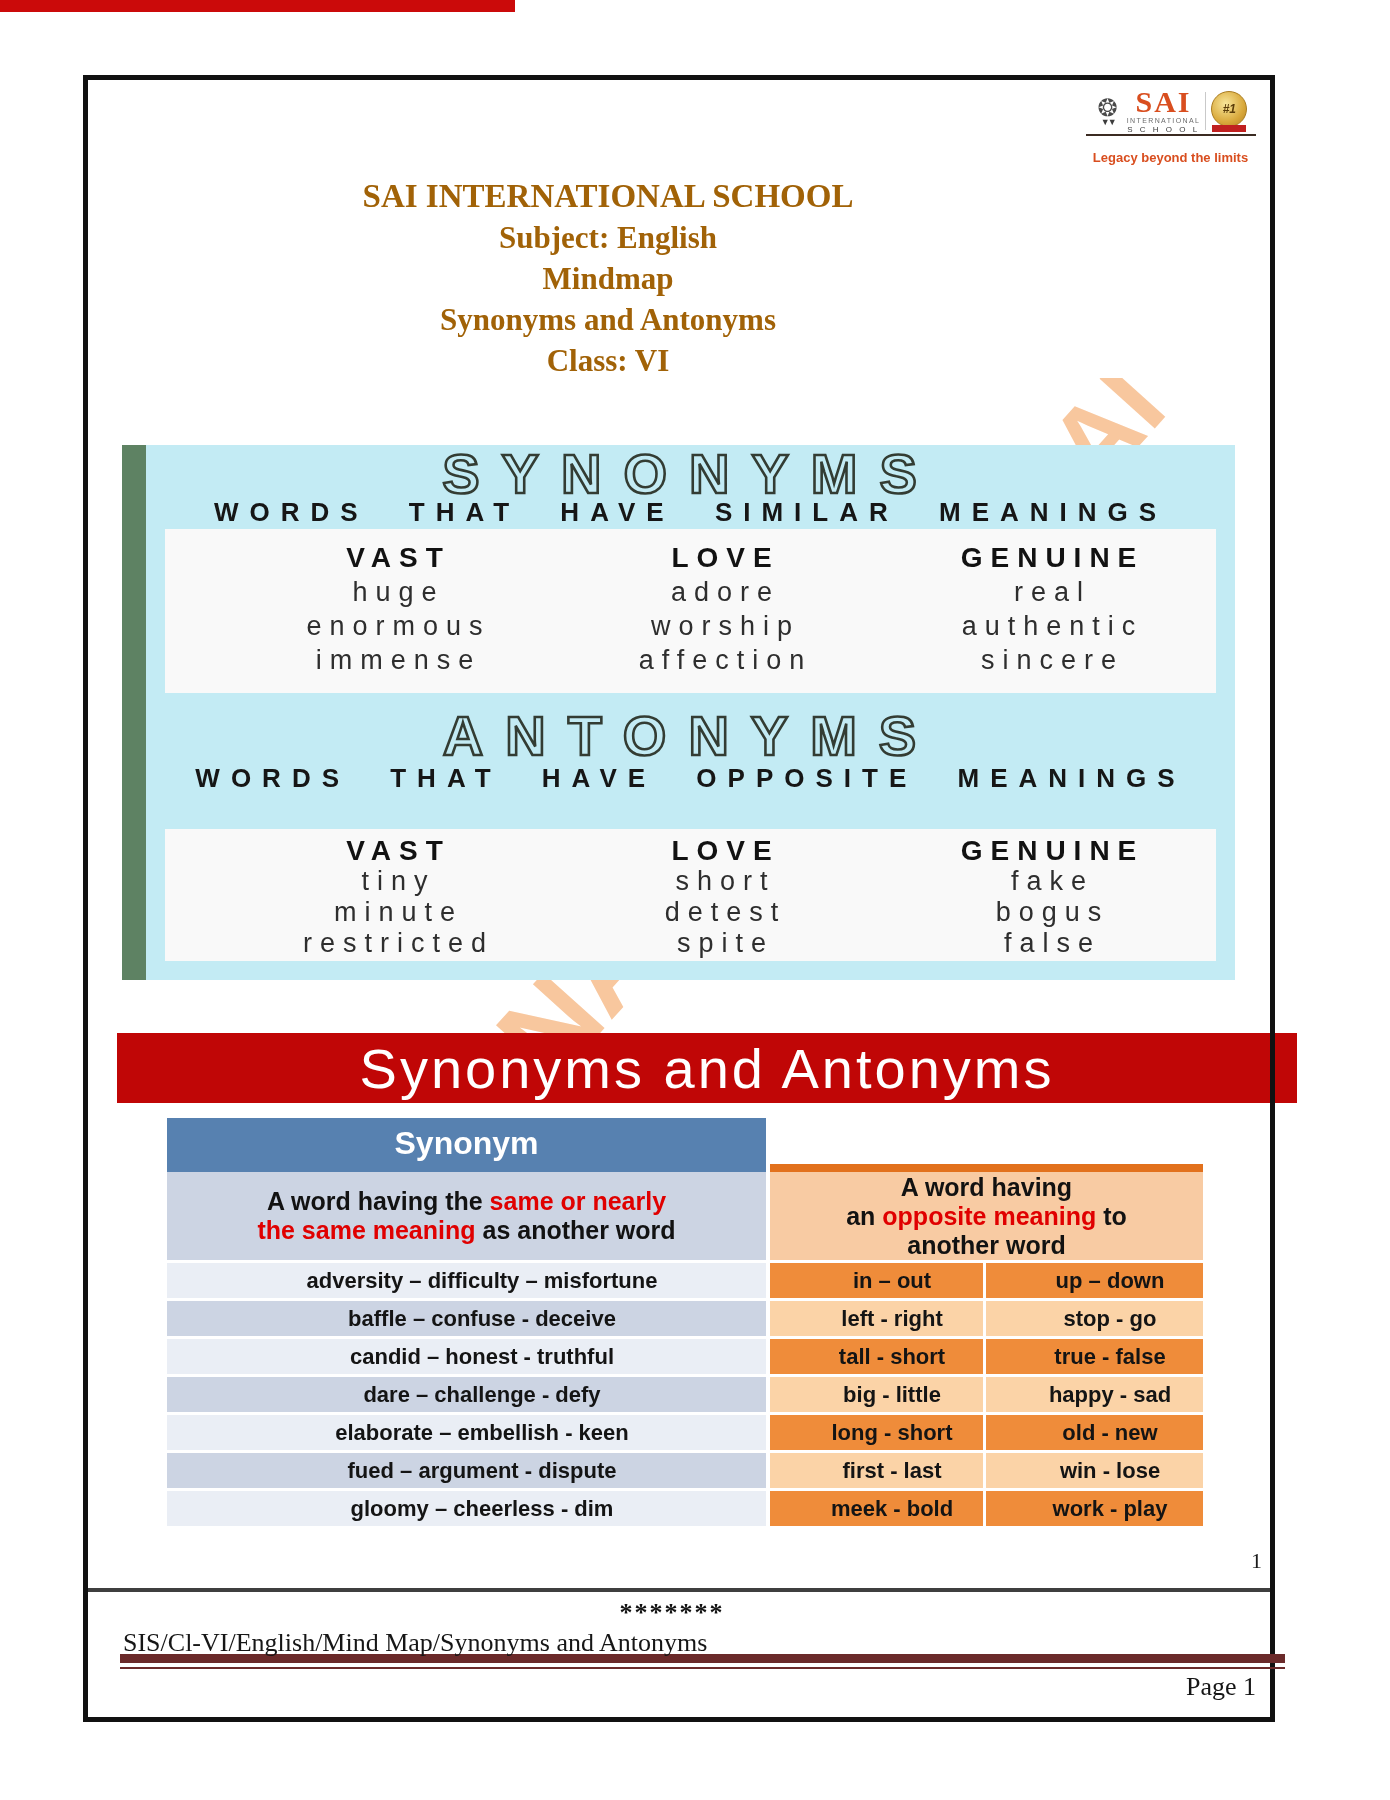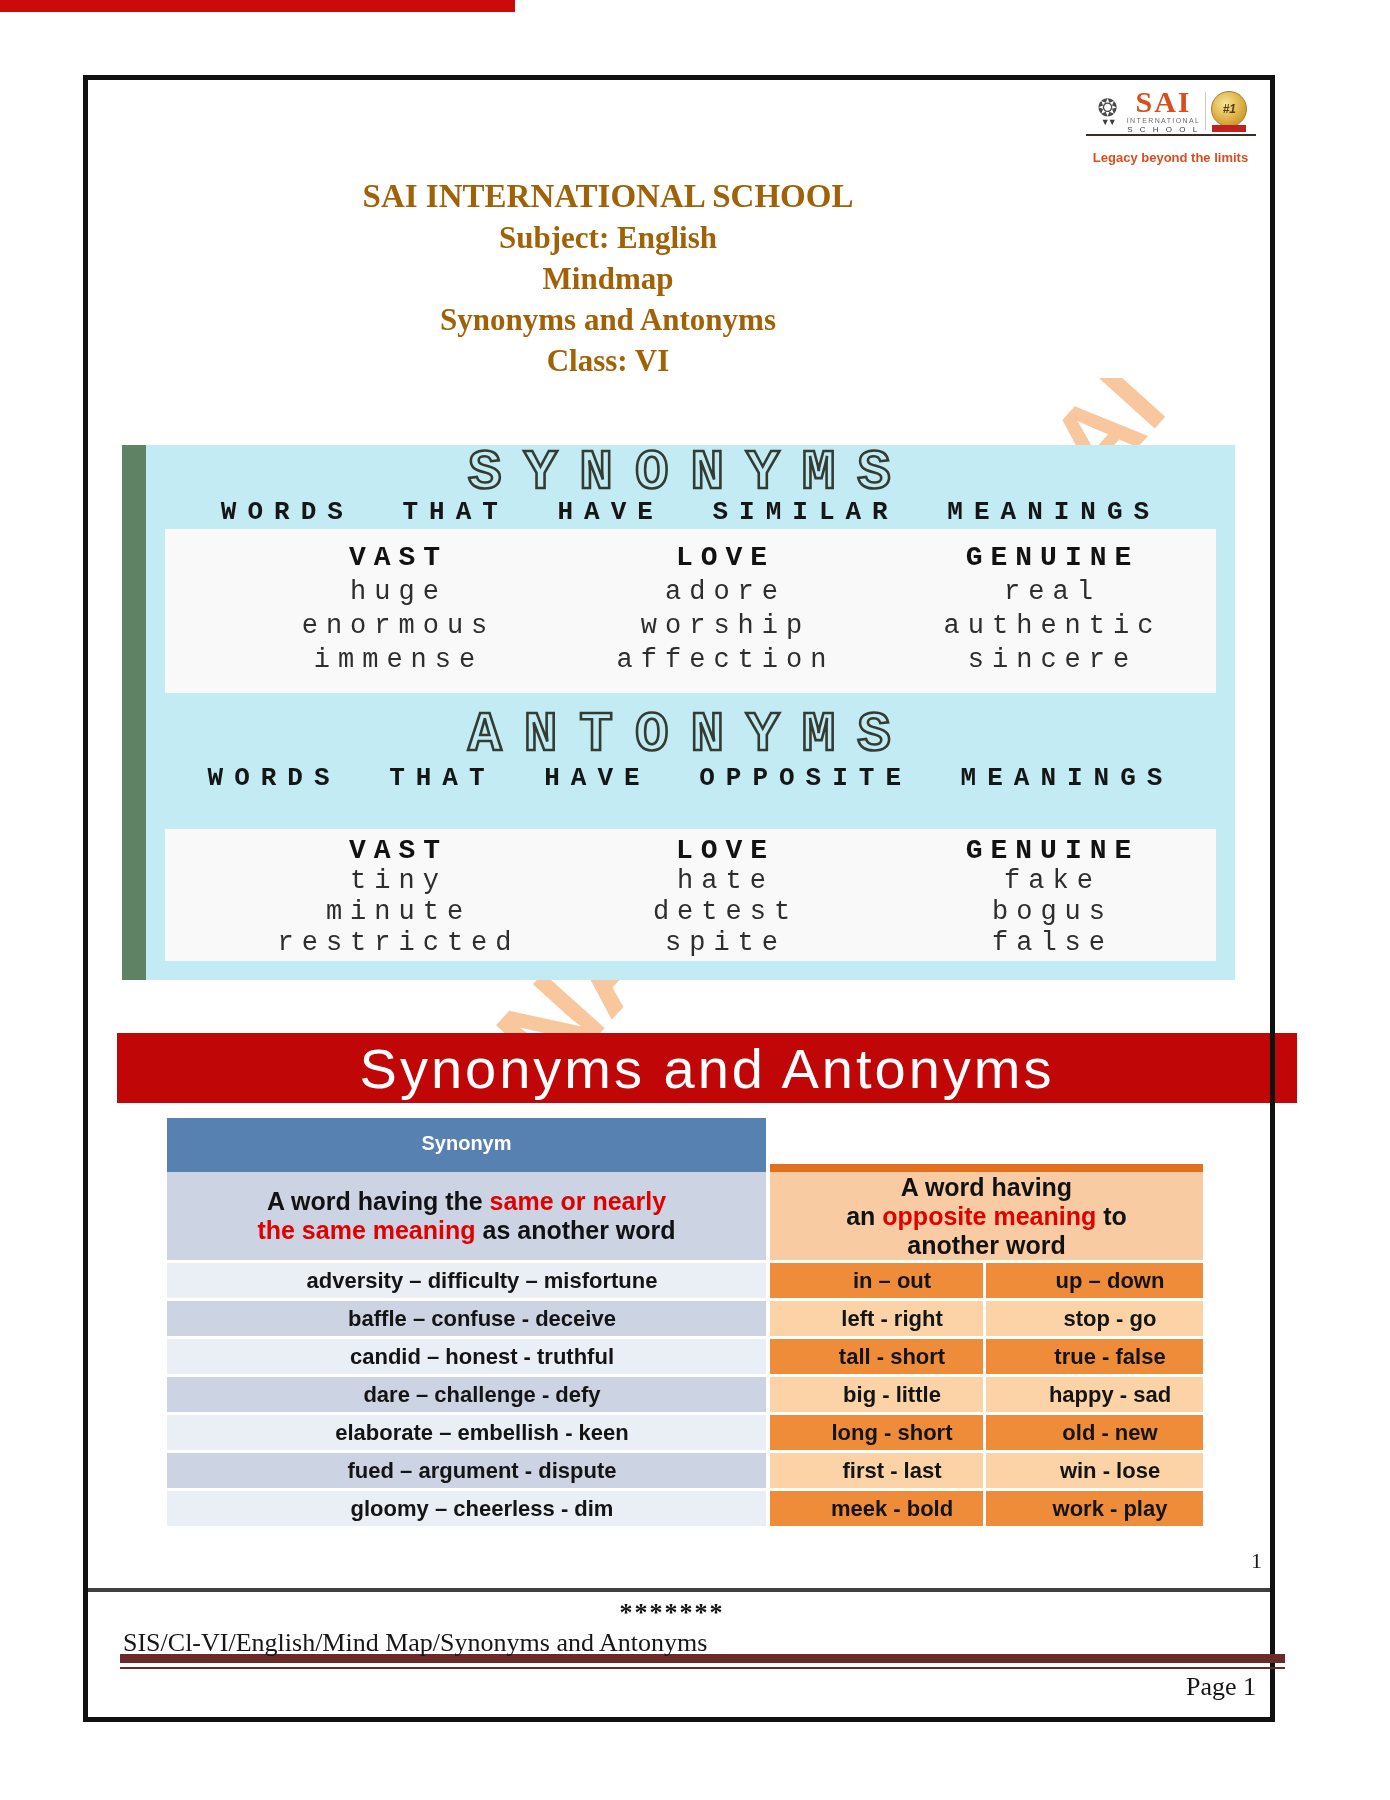--- a/index.html
+++ b/index.html
@@ -48,21 +48,21 @@
   .wm-text { position:absolute; font-weight:bold; color:var(--watermark_peach,#f8c79e);
              font-family:"Liberation Sans", sans-serif; }
   #wm1 .wm-text { font-size:120px; top:-52px; left:34px; transform:rotate(-48deg); }
   #wm2 .wm-text { font-size:108px; top:-14px; left:26px; transform:rotate(-48deg); }
 
   
   .green-bar { position:absolute; left:34px; top:365px; width:24px; height:535px;
                background:var(--side_green,#5e8263); z-index:1; }
   .panel { position:absolute; left:58px; top:365px; width:1089px; height:535px;
            background:var(--panel_cyan,#c3ebf4); z-index:1;
-           font-family:Liberation Mono, monospace; }
+           font-family:Liberation Sans, sans-serif; }
   .hollow { position:absolute; width:100%; text-align:center; font-weight:bold;
             font-size:56px; letter-spacing:22px; color:#333c33; white-space:nowrap; }
   @supports (-webkit-text-stroke: 2px black) {
     .hollow { color:transparent; -webkit-text-stroke:2.6px #333c33; }
   }
   #syn-title { top:-4px; }
   #ant-title { top:258px; }
   .panel-sub { position:absolute; width:100%; text-align:center; font-weight:bold;
                font-size:26px; letter-spacing:11px; word-spacing:22px; color:#161616; white-space:nowrap; }
   #syn-sub { top:52px; }
@@ -81,21 +81,21 @@
   .banner { position:absolute; left:29px; top:953px; width:1180px; height:70px;
             background:var(--banner_red,#c00606); z-index:2;
             display:flex; align-items:center; justify-content:center; }
   .banner-text { color:#fff; font-size:56px; letter-spacing:3px; font-weight:400; }
   .border-patch { position:absolute; left:1182px; top:953px; width:5px; height:70px;
                   background:#111; z-index:3; }
 
   
   .vtable { position:absolute; left:79px; top:1038px; width:1036px; z-index:1; }
   .hrow { display:grid; grid-template-columns:599px 4px 433px; height:51px; }
-  .hcell { color:#fff; font-weight:bold; font-size:20px; text-align:center; line-height:51px; }
+  .hcell { color:#fff; font-weight:bold; font-size:32px; text-align:center; line-height:51px; }
   .hcell.syn { background:var(--header_blue,#5781b0); }
   .hcell.ant { background:var(--header_orange,#e2711d);margin-top:46px; }
   .drow { display:grid; grid-template-columns:599px 4px 433px; height:88px; margin-top:3px; }
   .dcell { display:flex; align-items:center; justify-content:center; text-align:center;
            font-weight:bold; font-size:25px; line-height:29px; color:#121212; }
   .dcell.syn { background:var(--def_blue_bg,#ccd4e3); }
   .dcell.ant { background:var(--def_orange_bg,#f8cba3); }
   .red { color:var(--red_text,#e00000); }
   .trow { display:grid; grid-template-columns:599px 4px 213px 3px 217px; height:35px; margin-top:3px; }
   .tcell { text-align:center; line-height:35px; font-size:22px; color:#141414;padding-left:31px; }
@@ -194,21 +194,21 @@
     <div class="panel-sub" id="ant-sub">WORDS THAT HAVE OPPOSITE MEANINGS</div>
     <div class="word-box" id="ant-box">
         <div class="wcol">
           <div class="whead">VAST</div>
           <div class="word">tiny</div>
           <div class="word">minute</div>
           <div class="word">restricted</div>
         </div>
         <div class="wcol">
           <div class="whead">LOVE</div>
-          <div class="word">hate</div>
+          <div class="word">short</div>
           <div class="word">detest</div>
           <div class="word">spite</div>
         </div>
         <div class="wcol">
           <div class="whead">GENUINE</div>
           <div class="word">fake</div>
           <div class="word">bogus</div>
           <div class="word">false</div>
         </div>
       </div>

